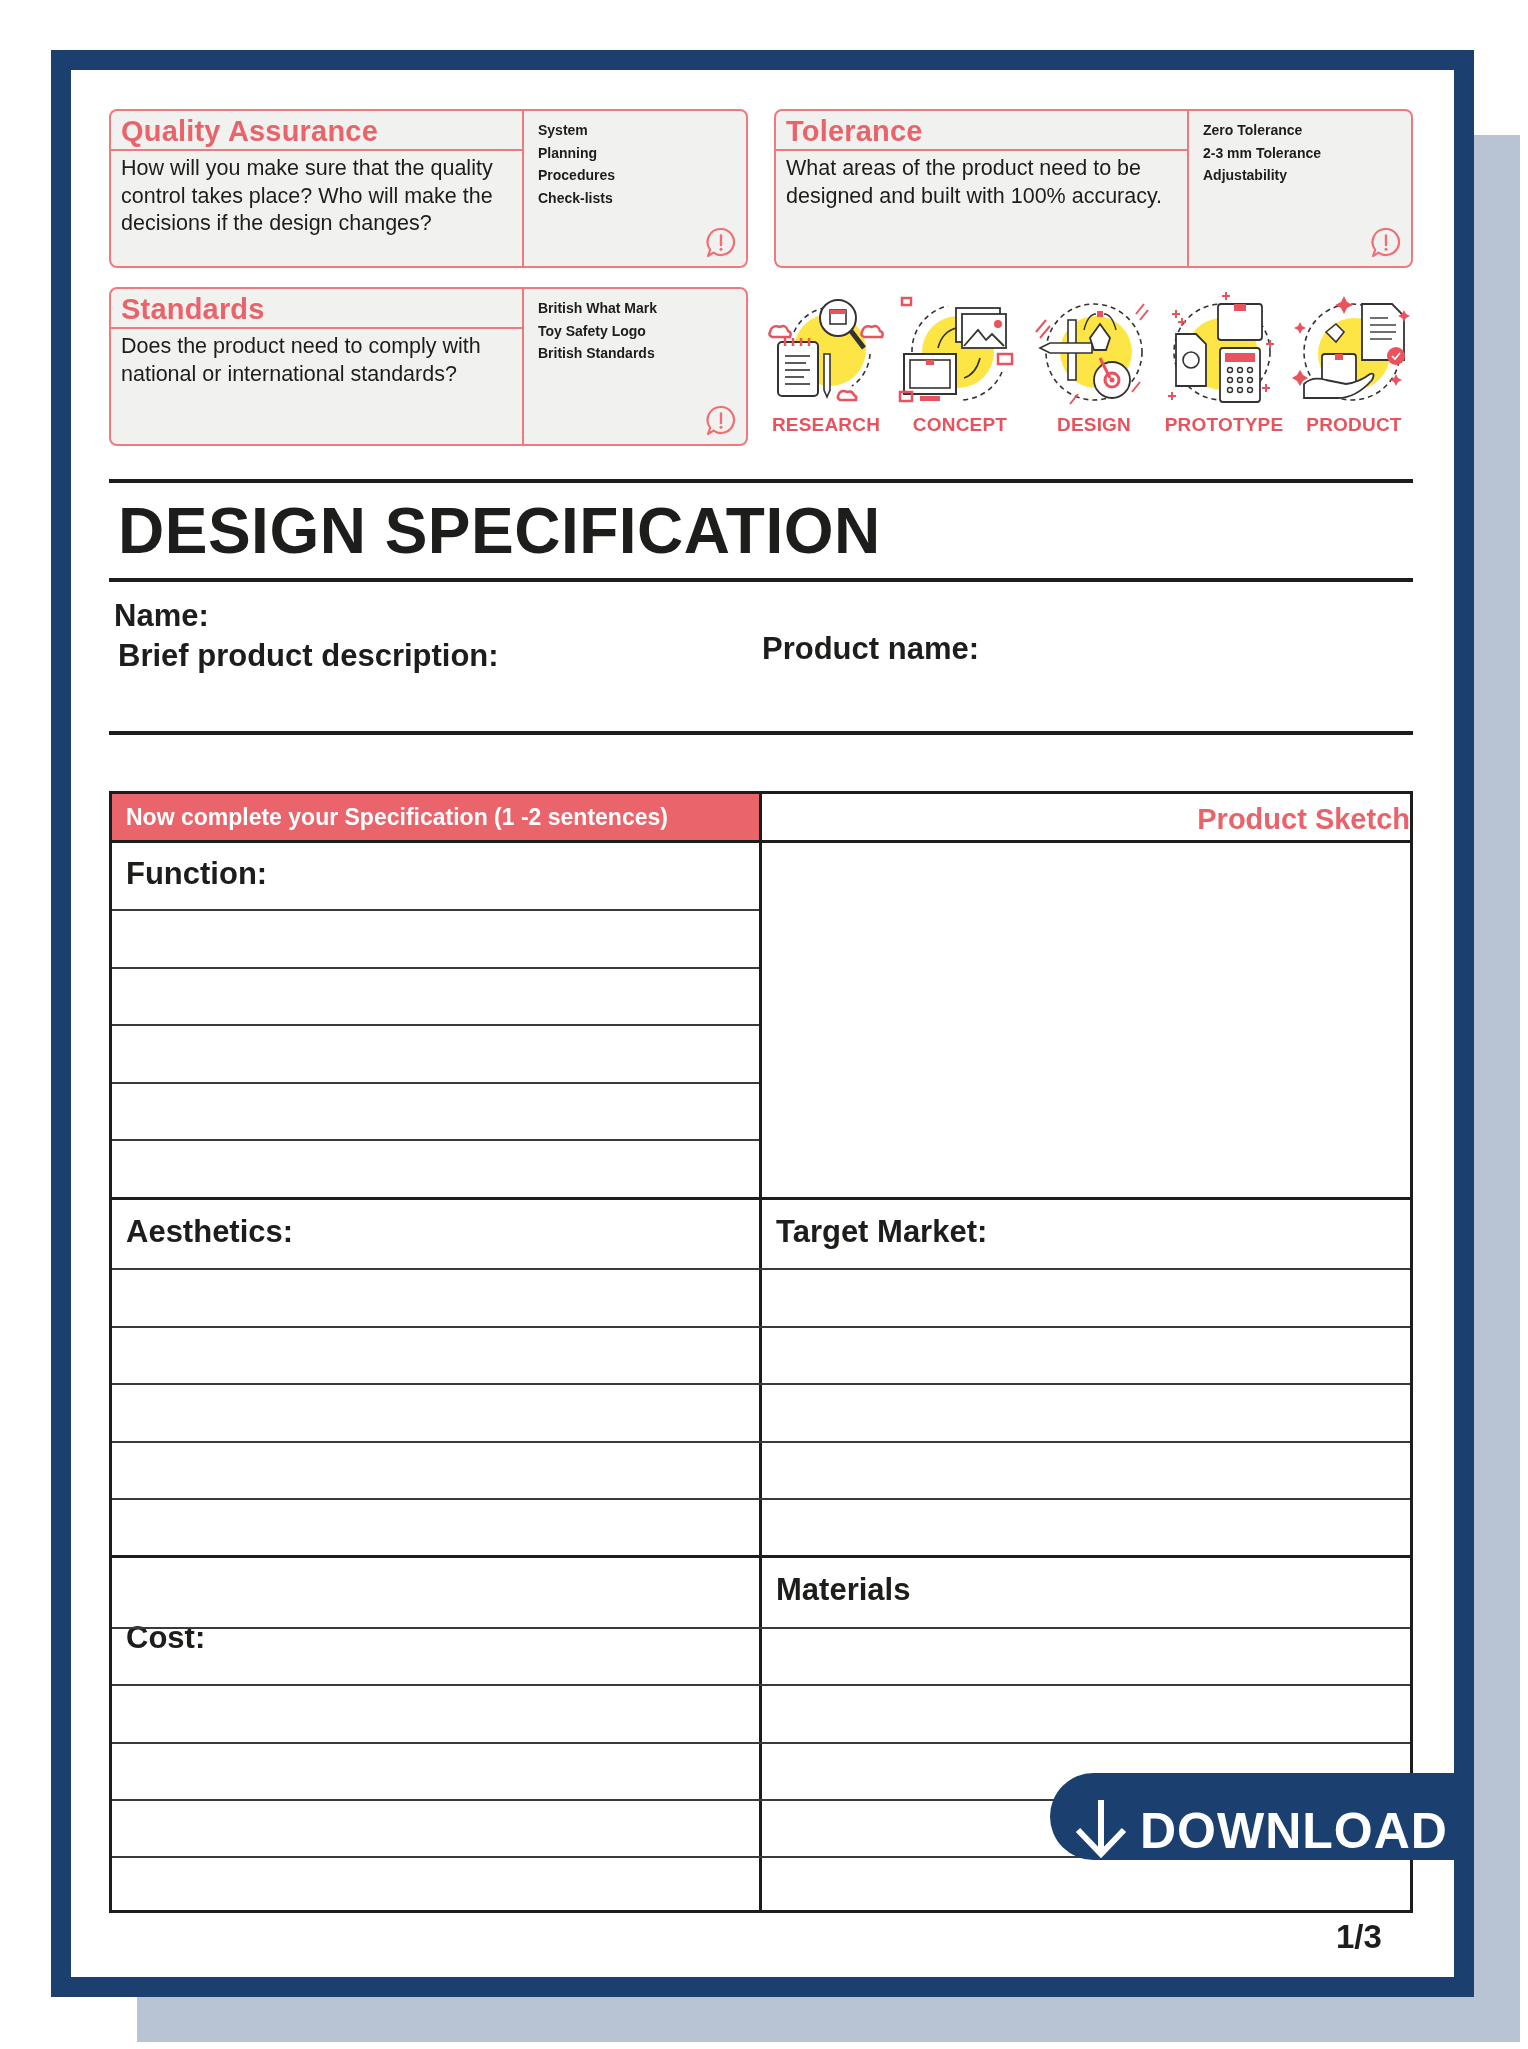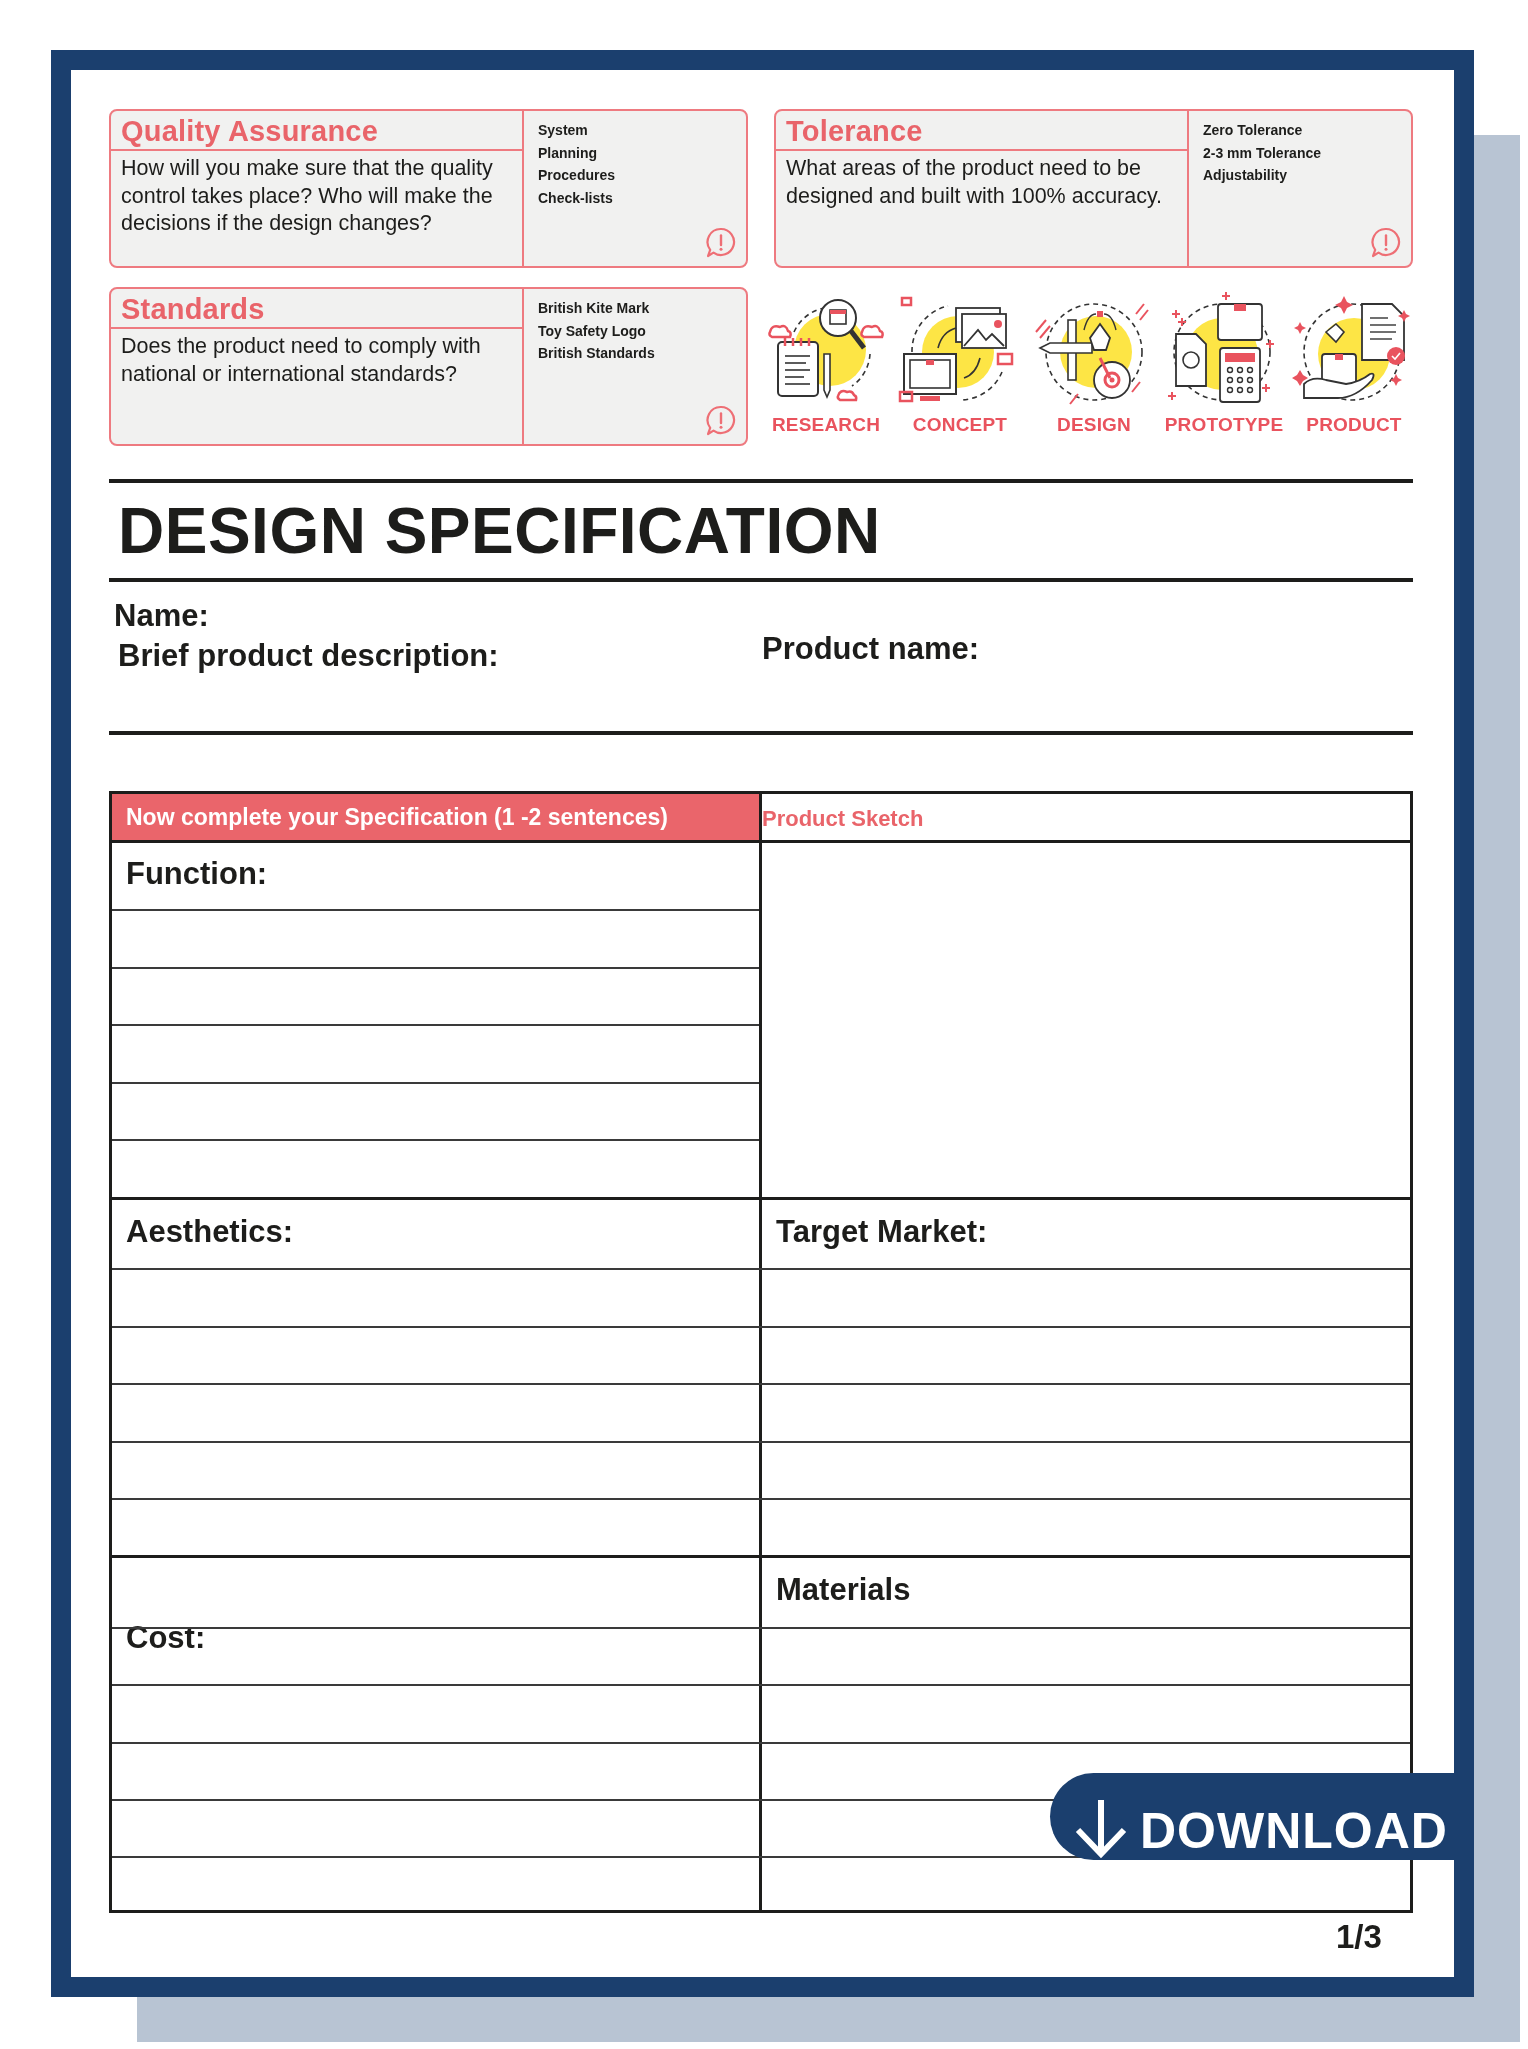--- a/index.html
+++ b/index.html
@@ -28,21 +28,21 @@
 
   
   .hrule { position: absolute; left: 109px; width: 1304px; background: #1d1d1b; }
   .doc-title { position: absolute; left: 118px; top: 494px; font-weight: bold; font-size: 64px; line-height: 74px; letter-spacing: 0.5px; color: #1d1d1b; }
   .field-label { position: absolute; font-weight: bold; font-size: 31px; line-height: 36px; color: #1d1d1b; }
 
   
   .table { position: absolute; left: 109px; top: 791px; width: 1304px; height: 1122px; border: 3px solid #1d1d1b; }
   .vdiv { position: absolute; left: 647px; top: 0; bottom: 0; width: 3px; background: #1d1d1b; }
   .spec-header { position: absolute; left: 0; top: 0; width: 647px; height: 46px; background: #ea656b; color: #ffffff; font-weight: bold; font-size: 23px; line-height: 46px; padding-left: 14px; white-space: nowrap; }
-  .sketch-header { position: absolute; left: 650px; top: 0; right: 0; height: 46px; text-align: left; color: #e9646a; font-weight: bold; font-size: 22px; line-height: 50px; border-radius: 22px; }
+  .sketch-header { position: absolute; left: 650px; top: 0; right: 0; height: 46px; text-align: right; color: #e9646a; font-weight: bold; font-size: 29px; line-height: 50px; border-radius: 22px; }
   .thick-h { position: absolute; height: 3px; background: #1d1d1b; }
   .thin-h { position: absolute; height: 2px; background: #3a3a3a; }
   .section-label { position: absolute; font-weight: bold; font-size: 31px; line-height: 36px; color: #1d1d1b; }
   .write-line { position: absolute; height: 57px; }
 
   .page-num { position: absolute; left: 1336px; top: 1918px; font-weight: bold; font-size: 33px; color: #1d1d1b; }
 
   .download { position: absolute; left: 1050px; top: 1773px; width: 424px; height: 87px; background: #1b3f6e; border-radius: 44px 0 0 44px; display: flex; align-items: flex-end; cursor: pointer; }
   .download svg { margin-left: 22px; width: 58px; height: 64px; }
   .download .dl-label { color: #ffffff; font-weight: bold; font-size: 50px; letter-spacing: 1px; margin-left: 10px; }
@@ -94,21 +94,21 @@
 </div>
 
 <div class="info-box" style="left:109px; top:287px; width:639px; height:159px;">
   <div class="left" style="width:413px;">
     <div class="title-row">
         <div class="title">Standards</div>
       </div>
     <div class="desc">Does the product need to comply with national or international standards?</div>
   </div>
   <div class="right" style="left:413px;">
-    <span class="item">British Kite Mark</span>
+    <span class="item">British What Mark</span>
     <span class="item">Toy Safety Logo</span>
     <span class="item">British Standards</span>
   </div>
   <svg class="alert" viewBox="0 0 34 34">
       <path d="M17 3a13 13 0 1 1-7.5 23.6L4 30l2.2-6.2A13 13 0 0 1 17 3z" fill="none" stroke="#ee6f75" stroke-width="2.2" stroke-linejoin="round"></path>
       <line x1="17" y1="9.5" x2="17" y2="19" stroke="#ee6f75" stroke-width="2.4" stroke-linecap="round"></line>
       <circle cx="17" cy="23.2" r="1.5" fill="#ee6f75"></circle>
     </svg>
 </div>
 

